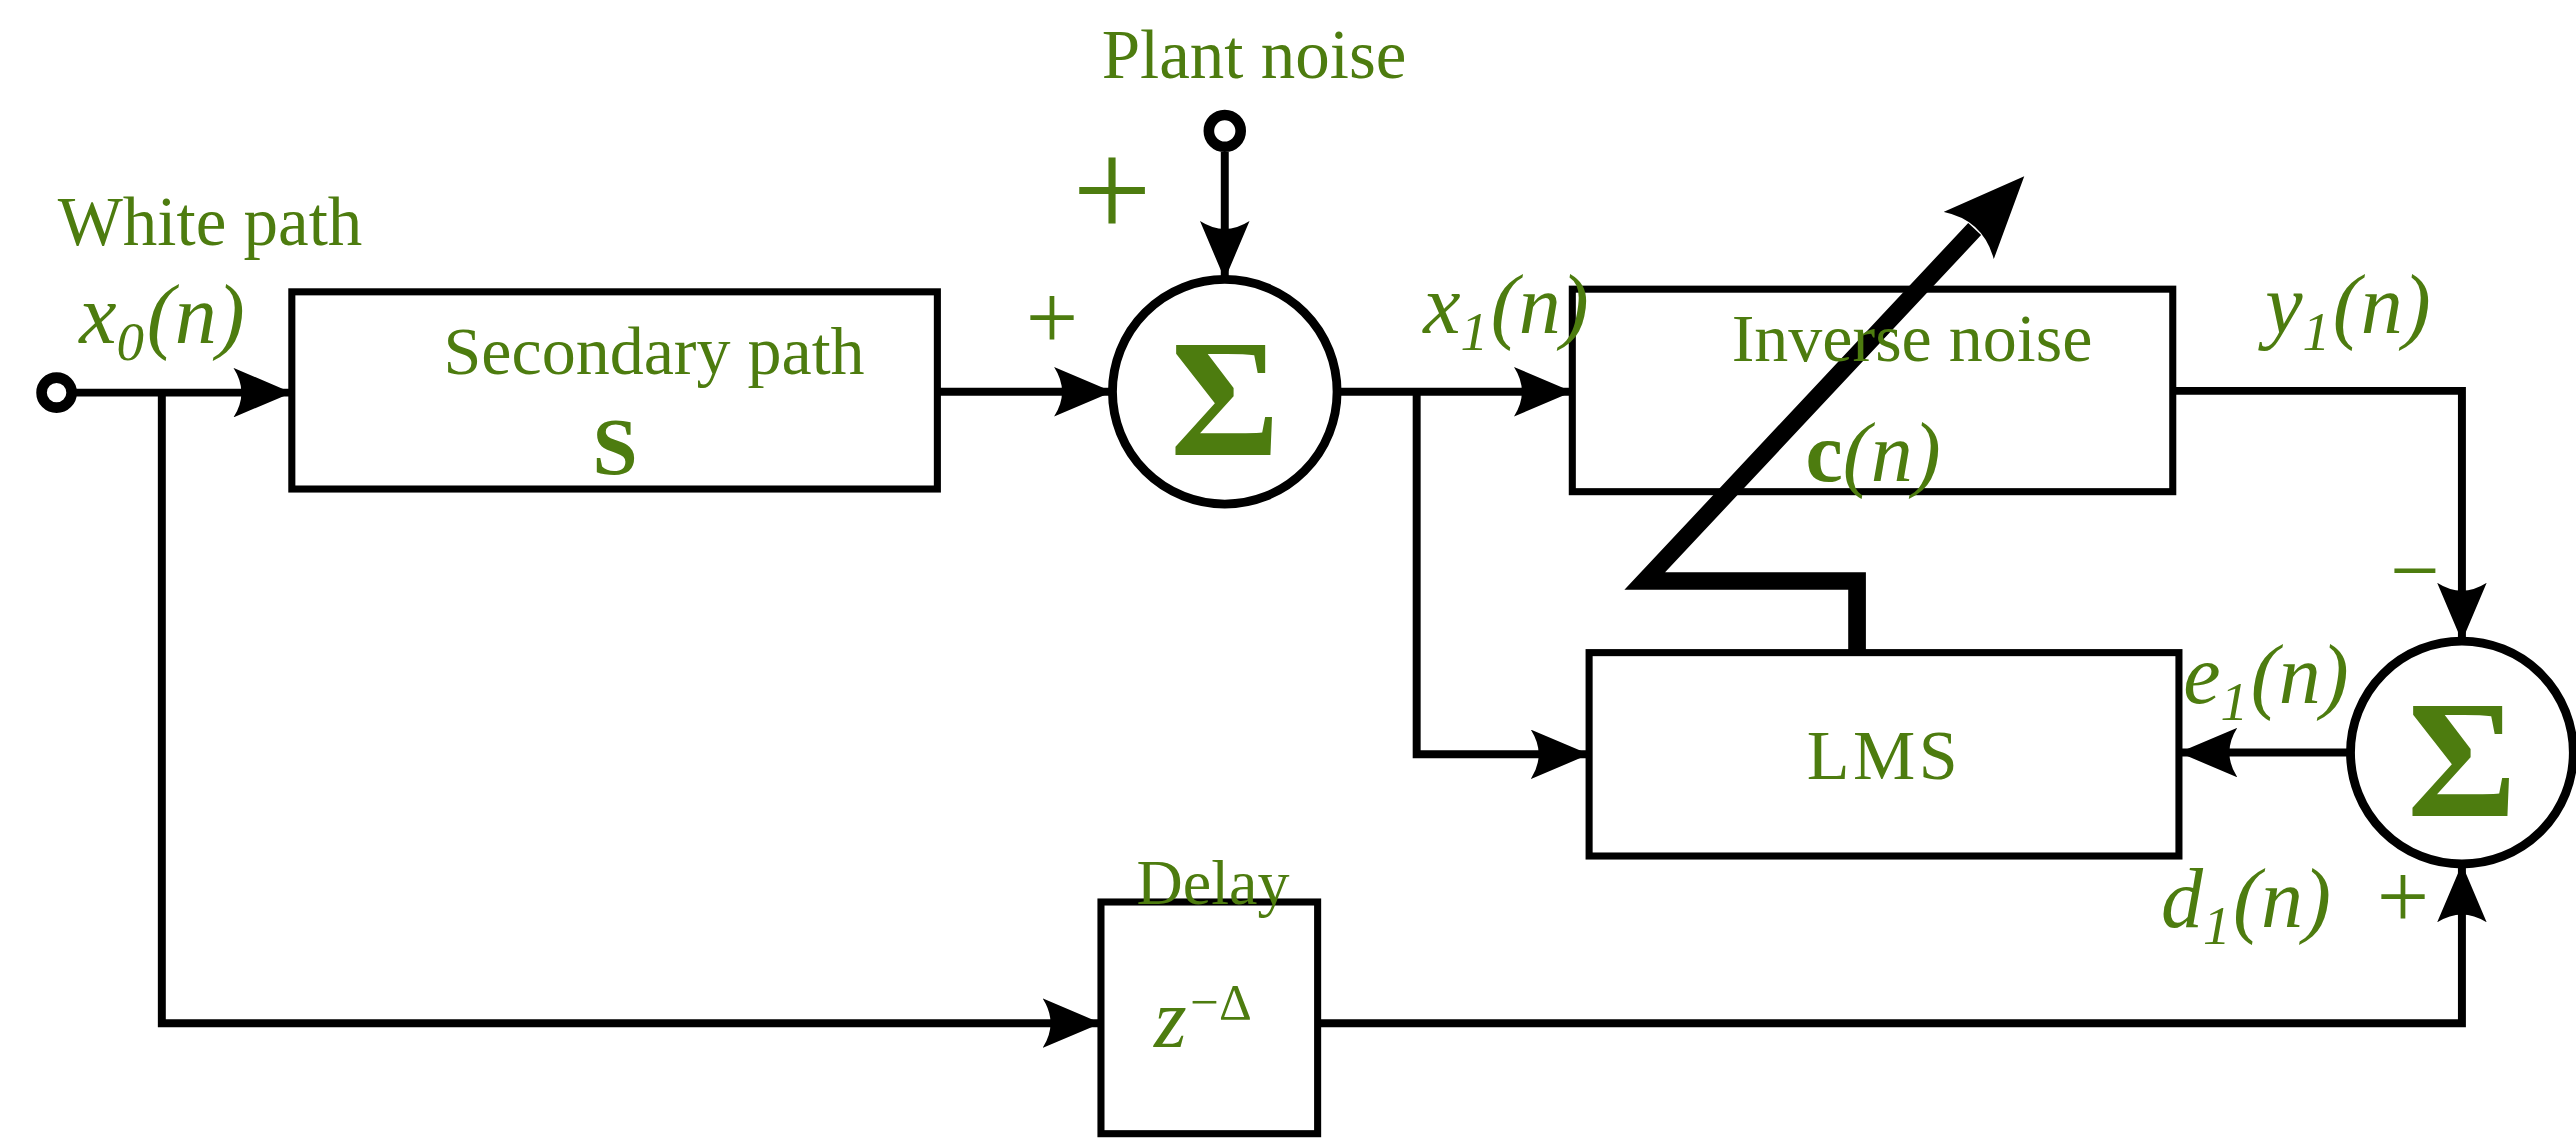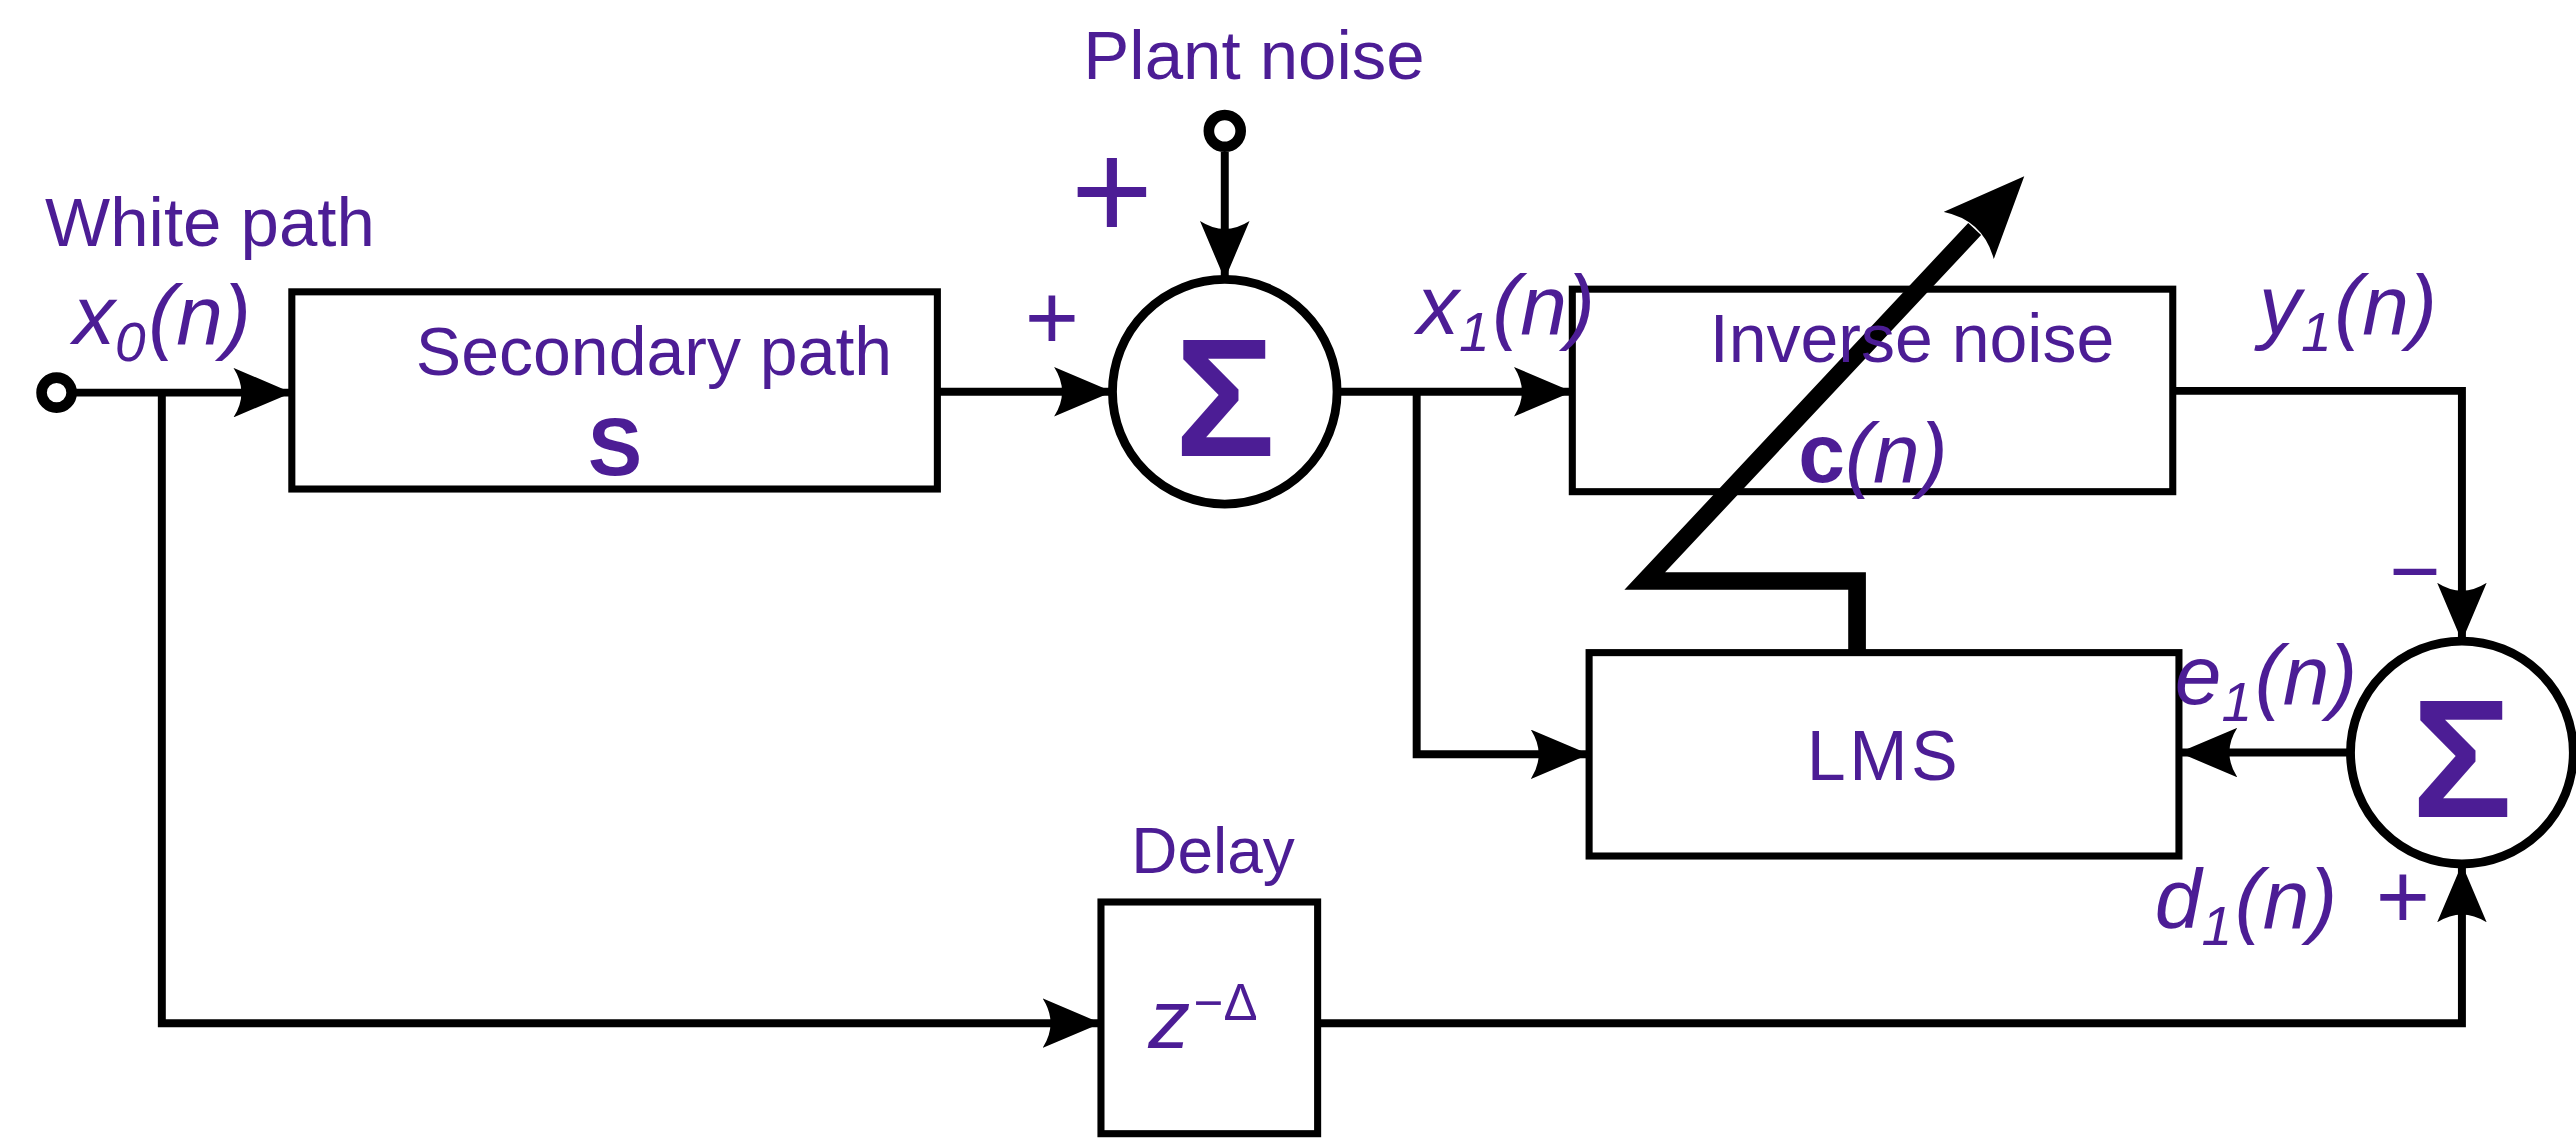--- a/index.html
+++ b/index.html
@@ -18,28 +18,28 @@
   }
   .stage svg {
     position: absolute;
     left: 0;
     top: 0;
   }
   .label {
     position: absolute;
     transform: translate(-50%, -50%);
     white-space: nowrap;
-    font-family: Liberation Sans, sans-serif;
-    color: #4c1d95;
+    font-family: Liberation Serif, serif;
+    color: #4d7c0f;
     line-height: 1;
     text-align: left;
   }
   .t-plain   { font-size: 69px; }
   .t-block   { font-size: 68px; margin-left: 39px; }
-  .t-delayti { font-size: 64px; }
+  .t-delayti { font-size: 64px; margin-top: 32px; }
   .t-lms     { font-size: 70px; letter-spacing: 3.5px; }
   .t-S       { font-size: 81px; font-weight: bold; }
   .math      { font-size: 84px; font-style: italic; }
   .mi        { font-style: italic; }
   .mbold     { font-style: normal; font-weight: bold; }
   .sub {
     font-size: 55px;
     font-style: italic;
     vertical-align: -0.30em;
     margin-right: 2.7px;

